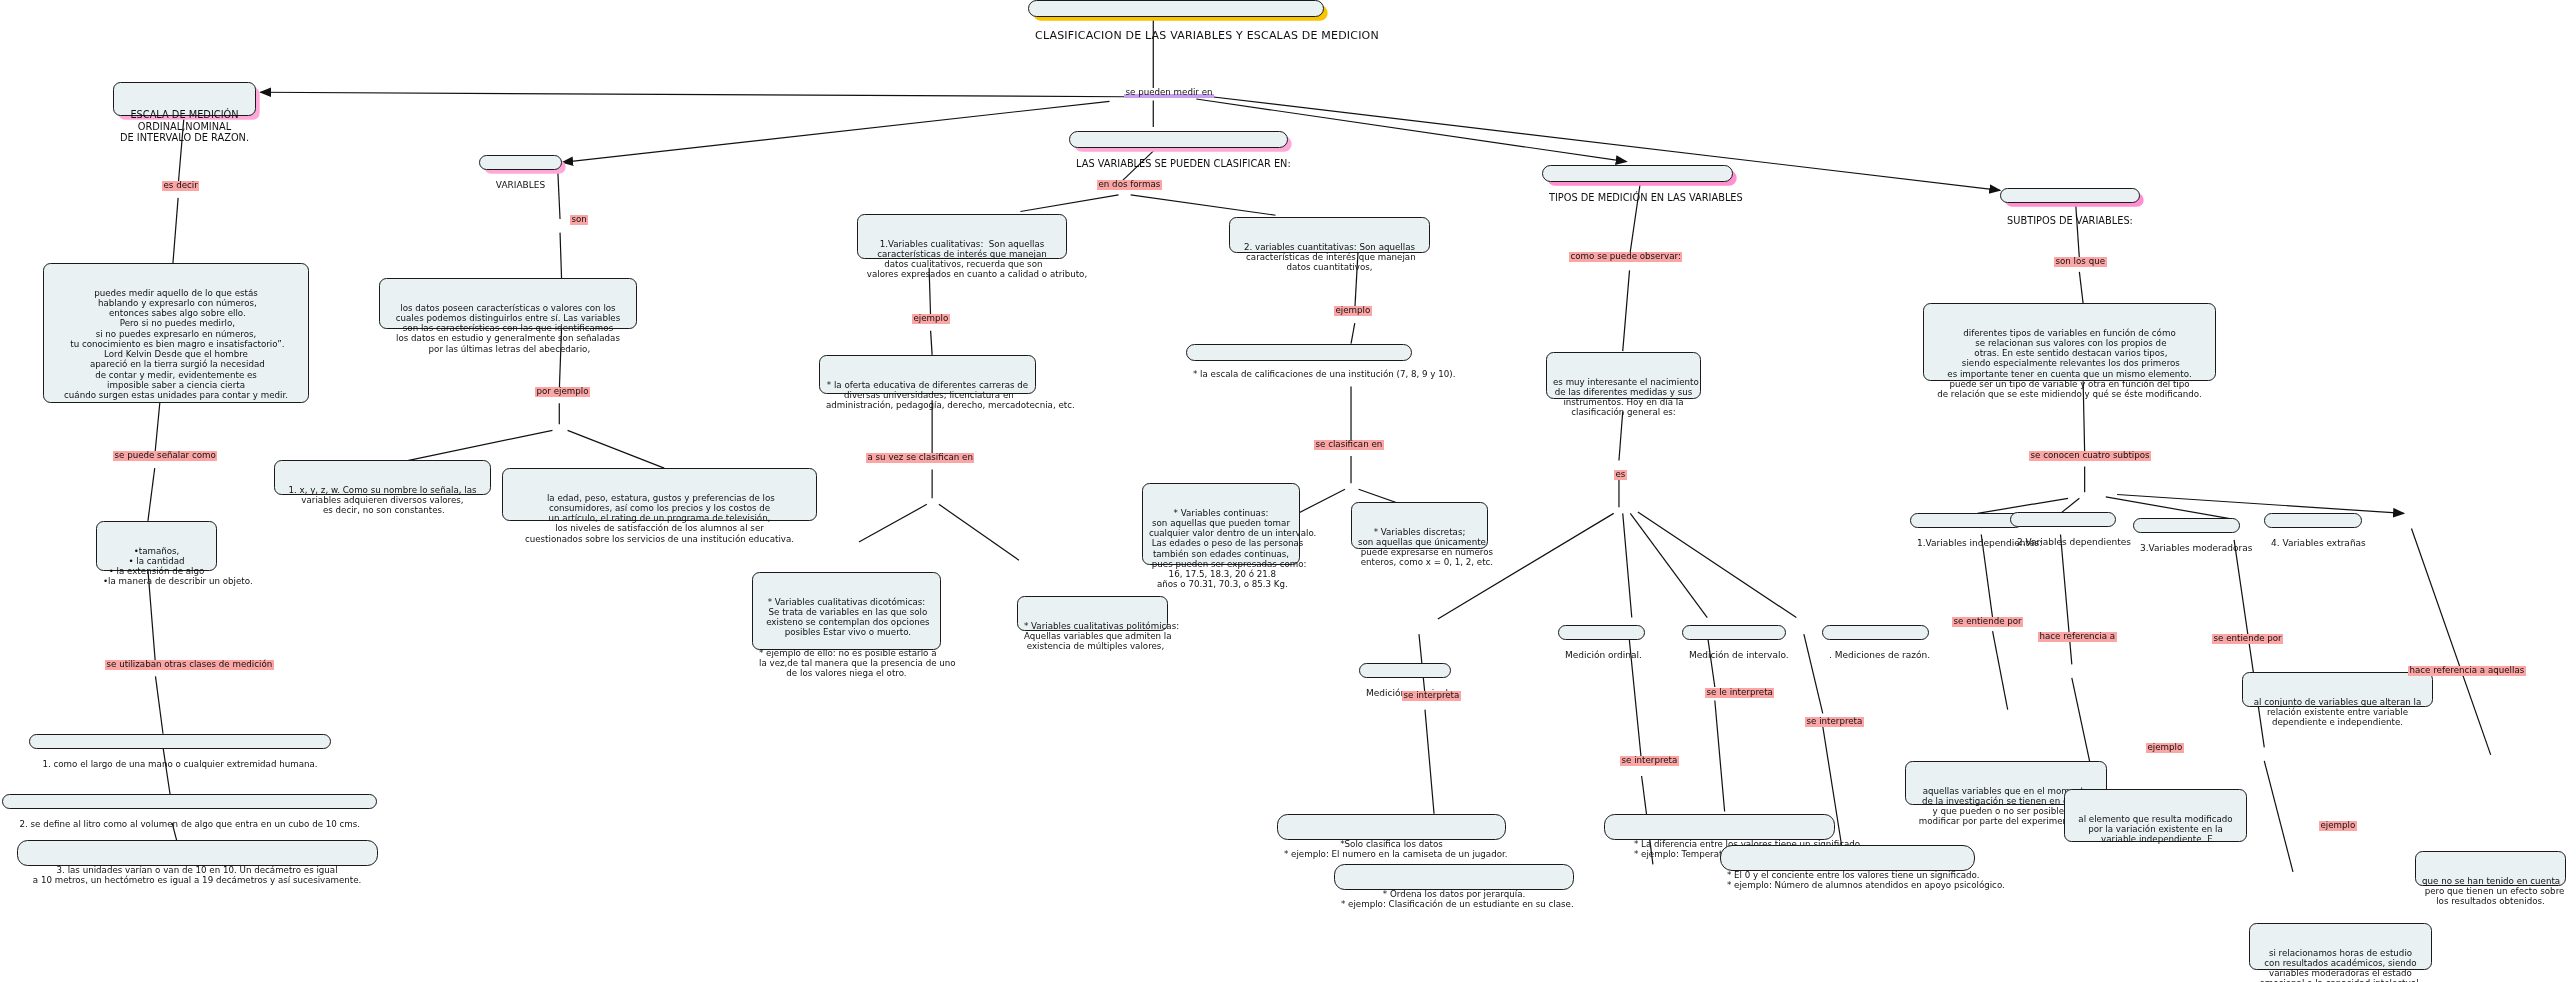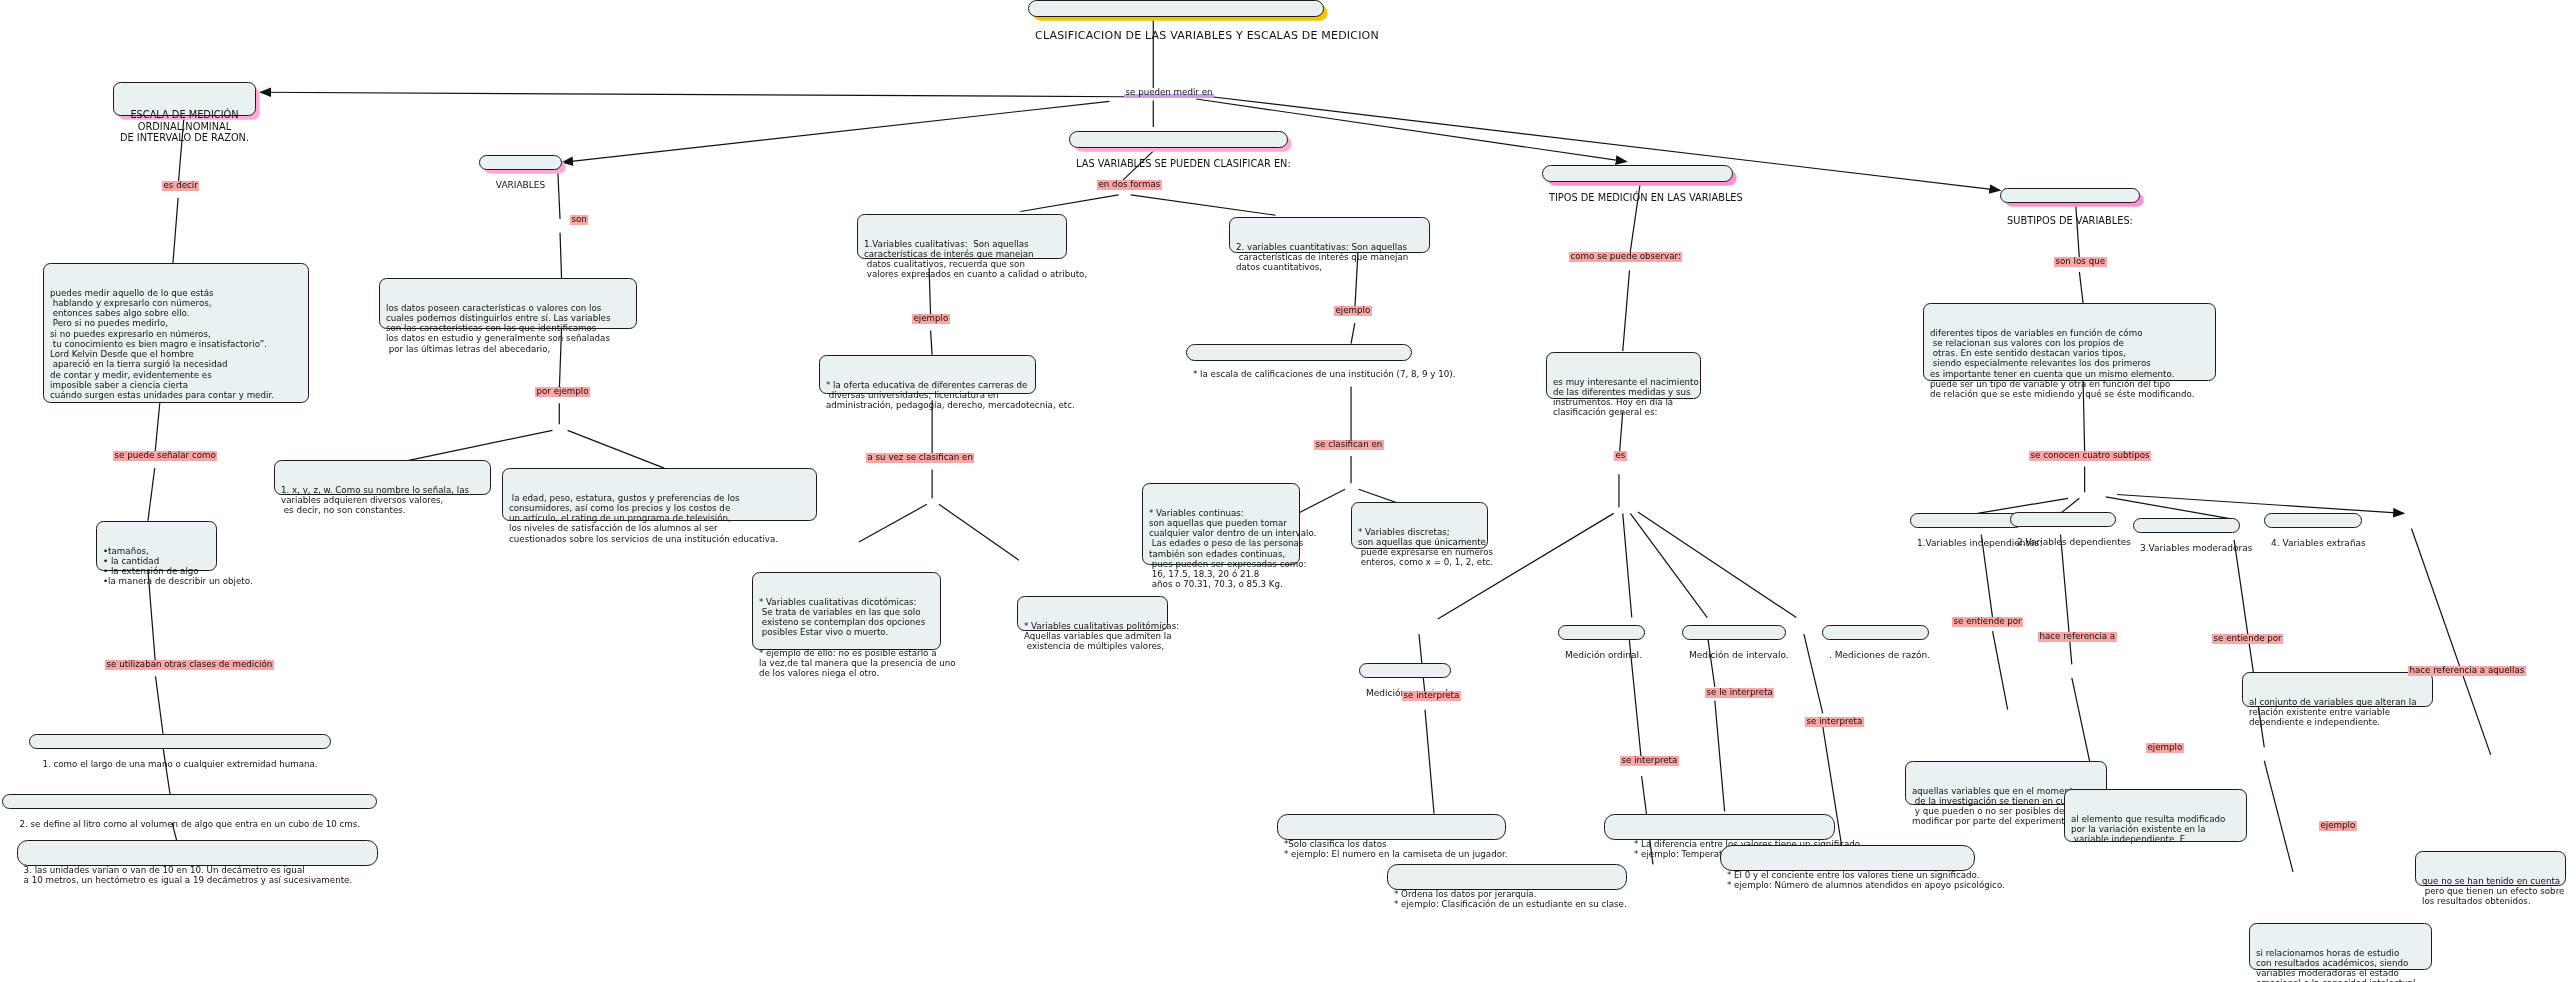--- a/index.html
+++ b/index.html
@@ -9,21 +9,21 @@
   .node{position:absolute;box-sizing:border-box;background:#eaf1f3;border:1.2px solid #1a1a1a;
         border-radius:7.5px;color:#111;line-height:1.18;white-space:pre;}
   .node.pill{border-radius:10.6px;}
   .node.shadow-yellow{box-shadow:4.5px 4.5px 0 -0.8px #f7c400;}
   .node.shadow-pink{box-shadow:4.5px 4.5px 0 -0.8px #ffa8d8;}
   .node.shadow-magenta{box-shadow:4.5px 4.5px 0 -0.8px #ff8fd0;}
   .node .txt{display:block;padding:3px 6px;}
   .title-node{font-size:11px;letter-spacing:0.2px;text-align:center;}
   .head-node{font-size:9.8px;text-align:center;}
   .small-node{font-size:9px;text-align:center;}
-  .body-node{font-size:8.7px;text-align:left;}
+  .body-node{font-size:8.7px;text-align:center;}
   .body-node-c{font-size:8.7px;text-align:center;}
   .link-label{position:absolute;font-size:8.7px;color:#111;background:#fca5a5;
               padding:0 1.5px;white-space:nowrap;line-height:1.1;}
   .link-label.violet{background:linear-gradient(to top,#c9a0ee 0 3.8px,#fff 3.8px 100%);}
 </style>
 </head>
 <body>
 
 <div id="canvas">
 
@@ -275,21 +275,21 @@
 
   <div class="node pill small-node" style="left:1822px;top:625px;width:107px;height:15px;">
     <span class="txt">. Mediciones de razón.</span>
   </div>
 
   <div class="node pill body-node" style="left:1277px;top:814px;width:229px;height:26px;">
     <span class="txt">*Solo clasifica los datos
 * ejemplo: El numero en la camiseta de un jugador.</span>
   </div>
 
-  <div class="node pill body-node" style="left:1387px;top:864px;width:240px;height:26px;">
+  <div class="node pill body-node" style="left:1334px;top:864px;width:240px;height:26px;">
     <span class="txt">* Ordena los datos por jerarquía.
 * ejemplo: Clasificación de un estudiante en su clase.</span>
   </div>
 
   <div class="node pill body-node" style="left:1604px;top:814px;width:231px;height:26px;padding-left:23px;">
     <span class="txt">* La diferencia entre los valores tiene un significado.
 * ejemplo: Temperatura registrada en una zona de país.</span>
   </div>
 
   <div class="node pill body-node" style="left:1720px;top:845px;width:255px;height:26px;border-radius:12px;">
@@ -377,21 +377,21 @@
   <div class="link-label" style="left:912px;top:314px;">ejemplo</div>
 
   <div class="link-label" style="left:1334px;top:306px;">ejemplo</div>
 
   <div class="link-label" style="left:866px;top:453px;">a su vez se clasifican en</div>
 
   <div class="link-label" style="left:1314px;top:440px;">se clasifican en</div>
 
   <div class="link-label" style="left:1569px;top:252px;">como se puede observar:</div>
 
-  <div class="link-label" style="left:1614px;top:451px;">es</div>
+  <div class="link-label" style="left:1614px;top:470px;">es</div>
 
   <div class="link-label" style="left:1402px;top:691px;">se interpreta</div>
 
   <div class="link-label" style="left:1620px;top:756px;">se interpreta</div>
 
   <div class="link-label" style="left:1705px;top:688px;">se le interpreta</div>
 
   <div class="link-label" style="left:1805px;top:717px;">se  interpreta</div>
 
   <div class="link-label" style="left:2054px;top:257px;">son los que</div>

